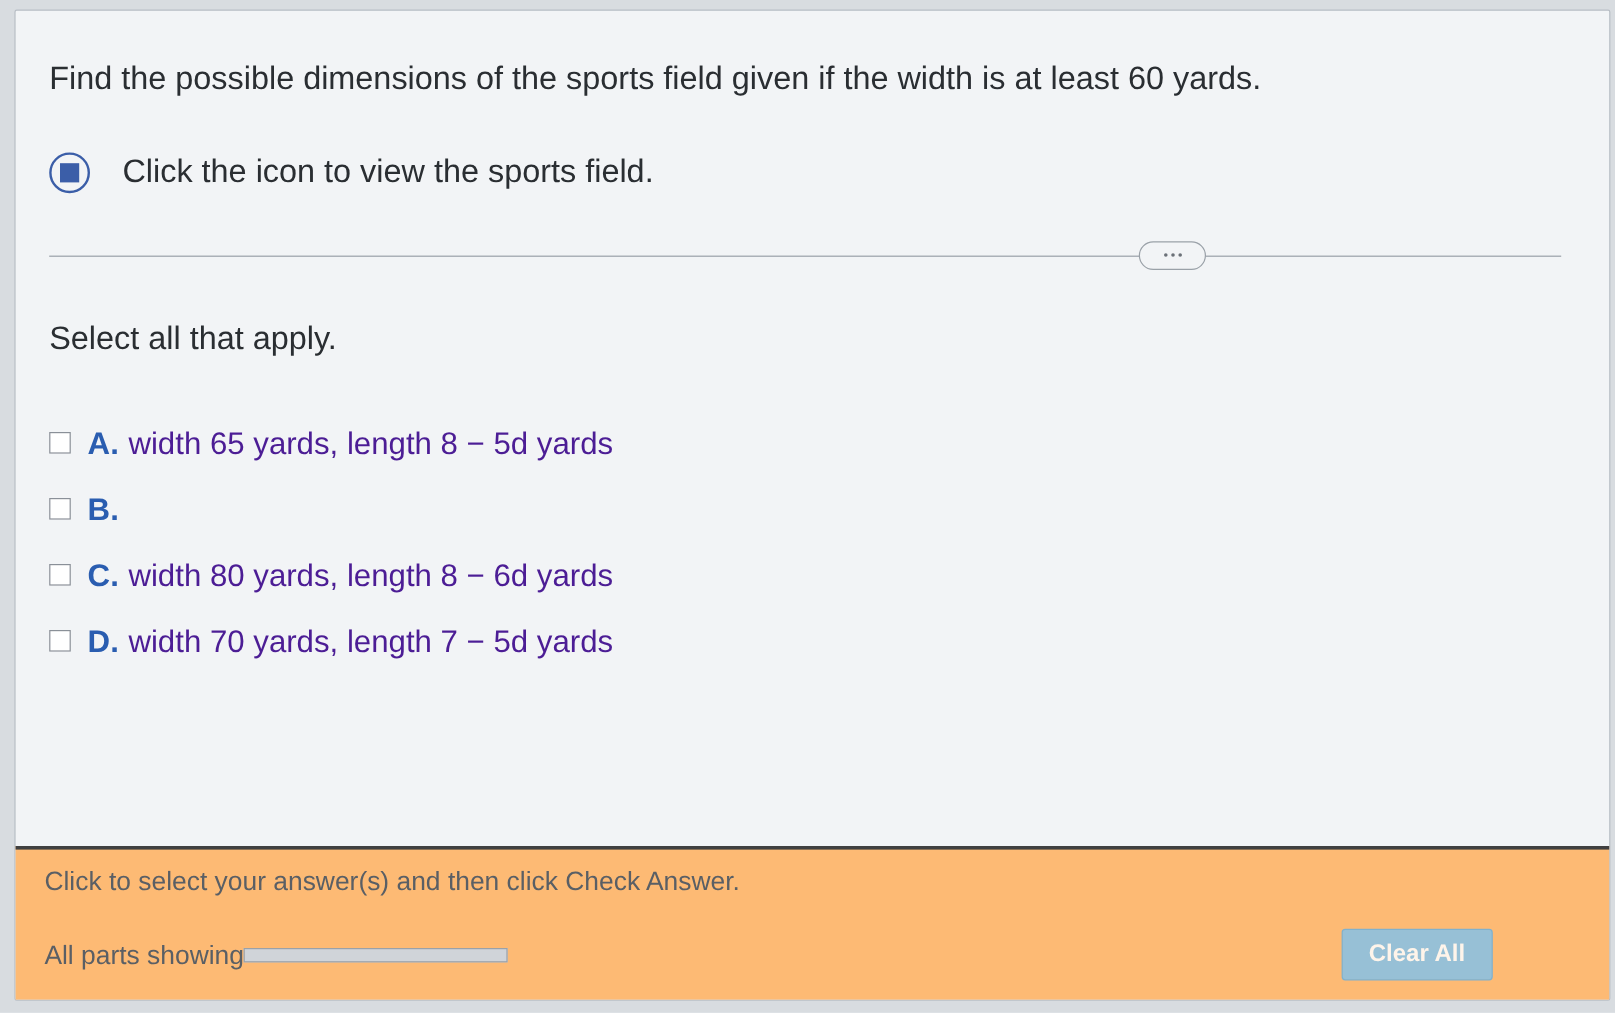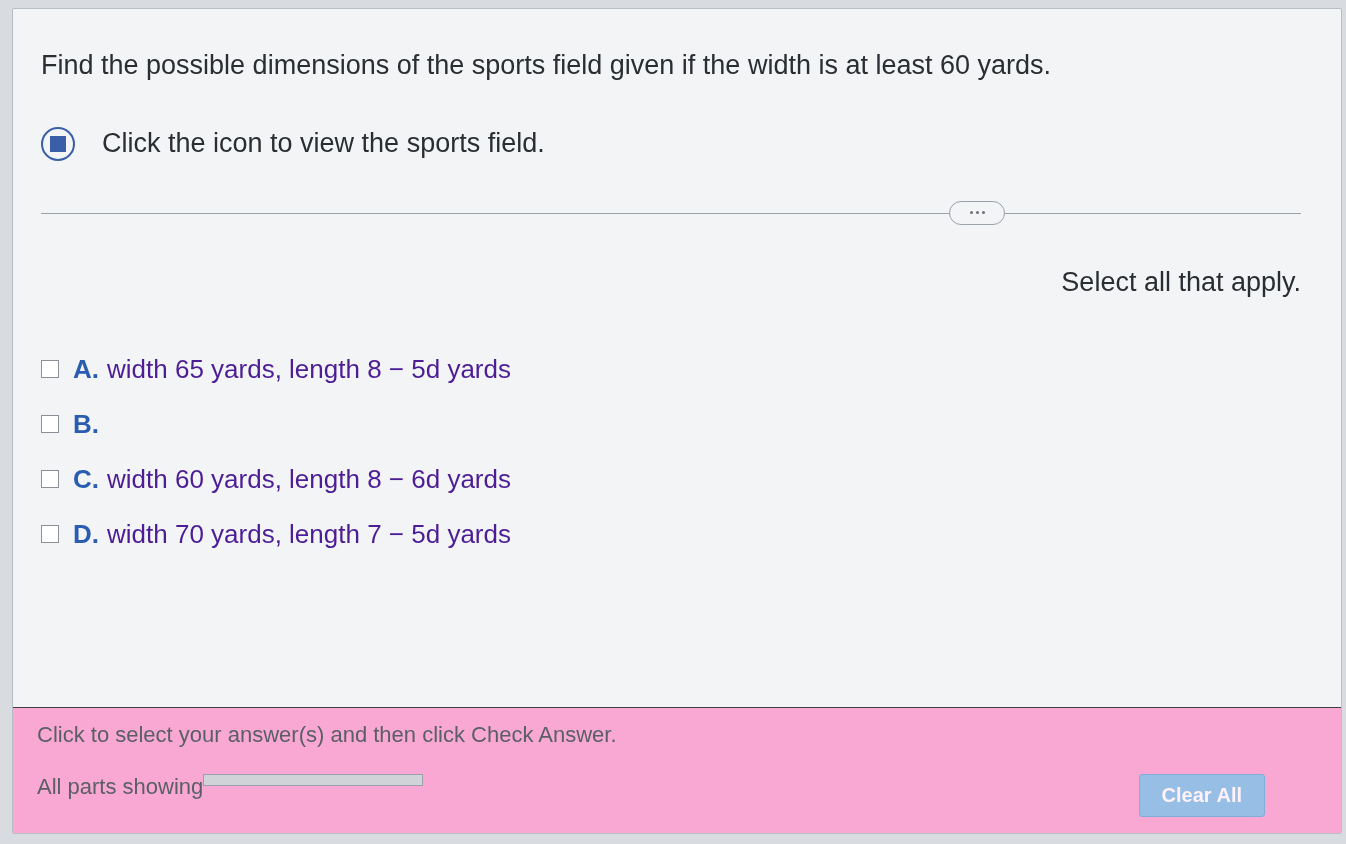--- a/index.html
+++ b/index.html
@@ -79,21 +79,20 @@
   gap: 3px;
   cursor: pointer;
 }
 .divider-pill span {
   width: 3px; height: 3px; background: #6b7178; border-radius: 50%;
 }
 .select-text {
   font-size: 27px;
   color: #2a2e32;
   margin-top: 42px;
-  text-align: right;
 }
 .options {
   margin-top: 56px;
 }
 .option-row {
   display: flex;
   align-items: center;
   margin-bottom: 24px;
 }
 .checkbox {
@@ -113,45 +112,46 @@
 }
 .opt-text {
   font-size: 26px;
   color: #4c1d95;
 }
 .footer {
   position: absolute;
   left: 0;
   right: 0;
   bottom: 0;
-  background: #f9a8d4;
-  border-top: 1px solid #404040;
+  background: #fdba74;
+  border-top: 3px solid #404040;
   padding: 14px 24px 16px 24px;
 }
 .footer-hint {
   font-size: 22px;
   color: #5a5f65;
 }
 .footer-bottom {
   display: flex;
+  align-items: center;
   margin-top: 26px;
 }
 .parts-text {
   font-size: 22px;
   color: #5a5f65;
 }
 .progress-bar {
   width: 220px;
   height: 12px;
   border: 1px solid #9aa1a8;
   background: #d0d4d9;
 }
 .clear-btn {
   margin-left: auto;
-  margin-right: 52px;
+  margin-right: 73px;
   background: #86c2e8;
   color: #fff;
   border: 1px solid #6bb0dd;
   border-radius: 3px;
   padding: 9px 22px;
   font-size: 20px;
   font-weight: bold;
   cursor: pointer;
   opacity: 0.85;
 }
@@ -188,21 +188,21 @@
         <span class="opt-letter">A.</span>
         <span class="opt-text">width 65 yards, length 8 − 5d yards</span>
       </div>
       <div class="option-row">
         <div class="checkbox"></div>
         <span class="opt-letter">B.</span>
       </div>
       <div class="option-row">
         <div class="checkbox"></div>
         <span class="opt-letter">C.</span>
-        <span class="opt-text">width 60 yards, length 8 − 6d yards</span>
+        <span class="opt-text">width 80 yards, length 8 − 6d yards</span>
       </div>
       <div class="option-row">
         <div class="checkbox"></div>
         <span class="opt-letter">D.</span>
         <span class="opt-text">width 70 yards, length 7 − 5d yards</span>
       </div>
     </div>
 
     <div class="footer">
       <div class="footer-hint">Click to select your answer(s) and then click Check Answer.</div>

